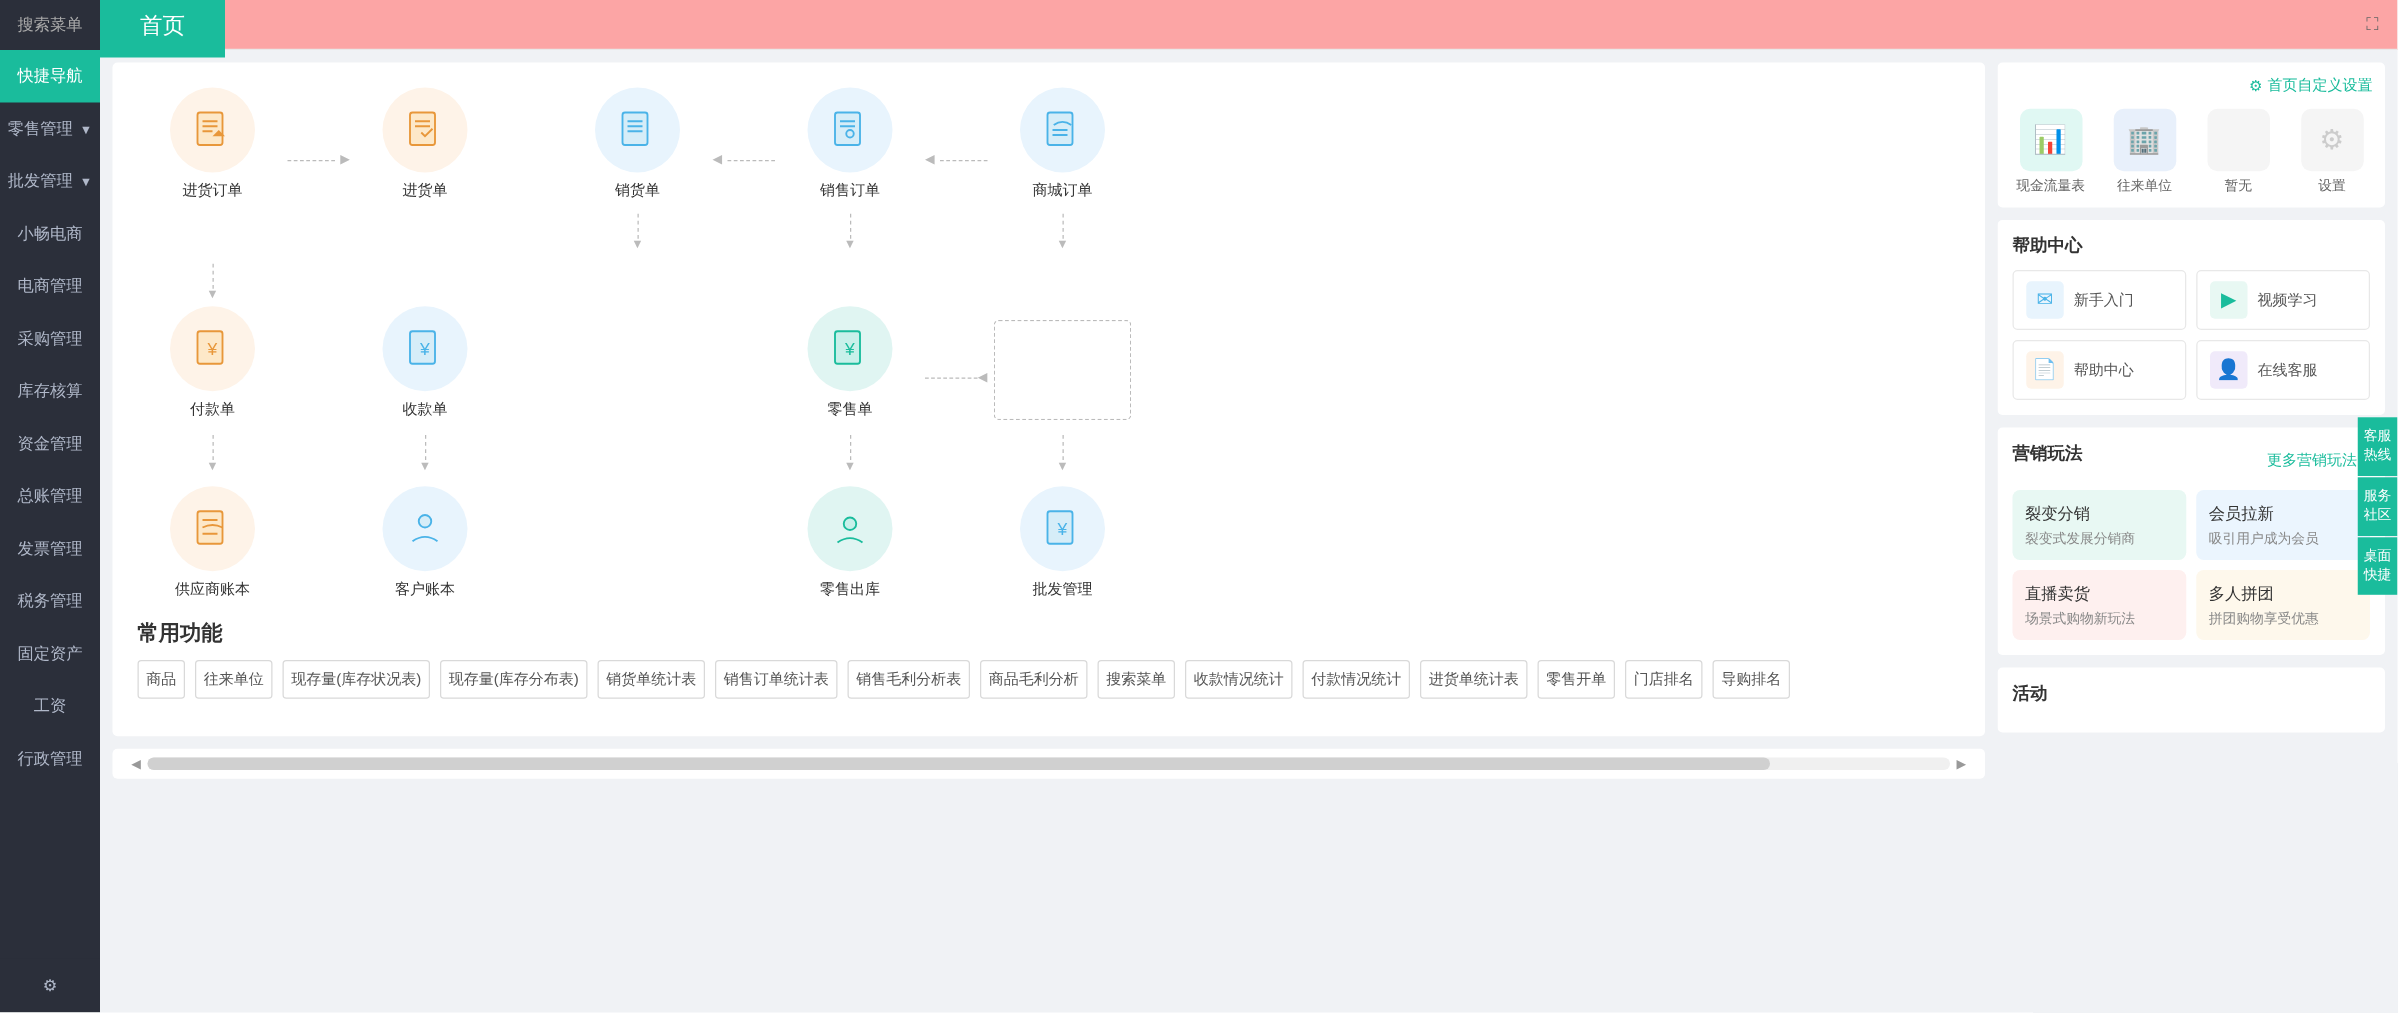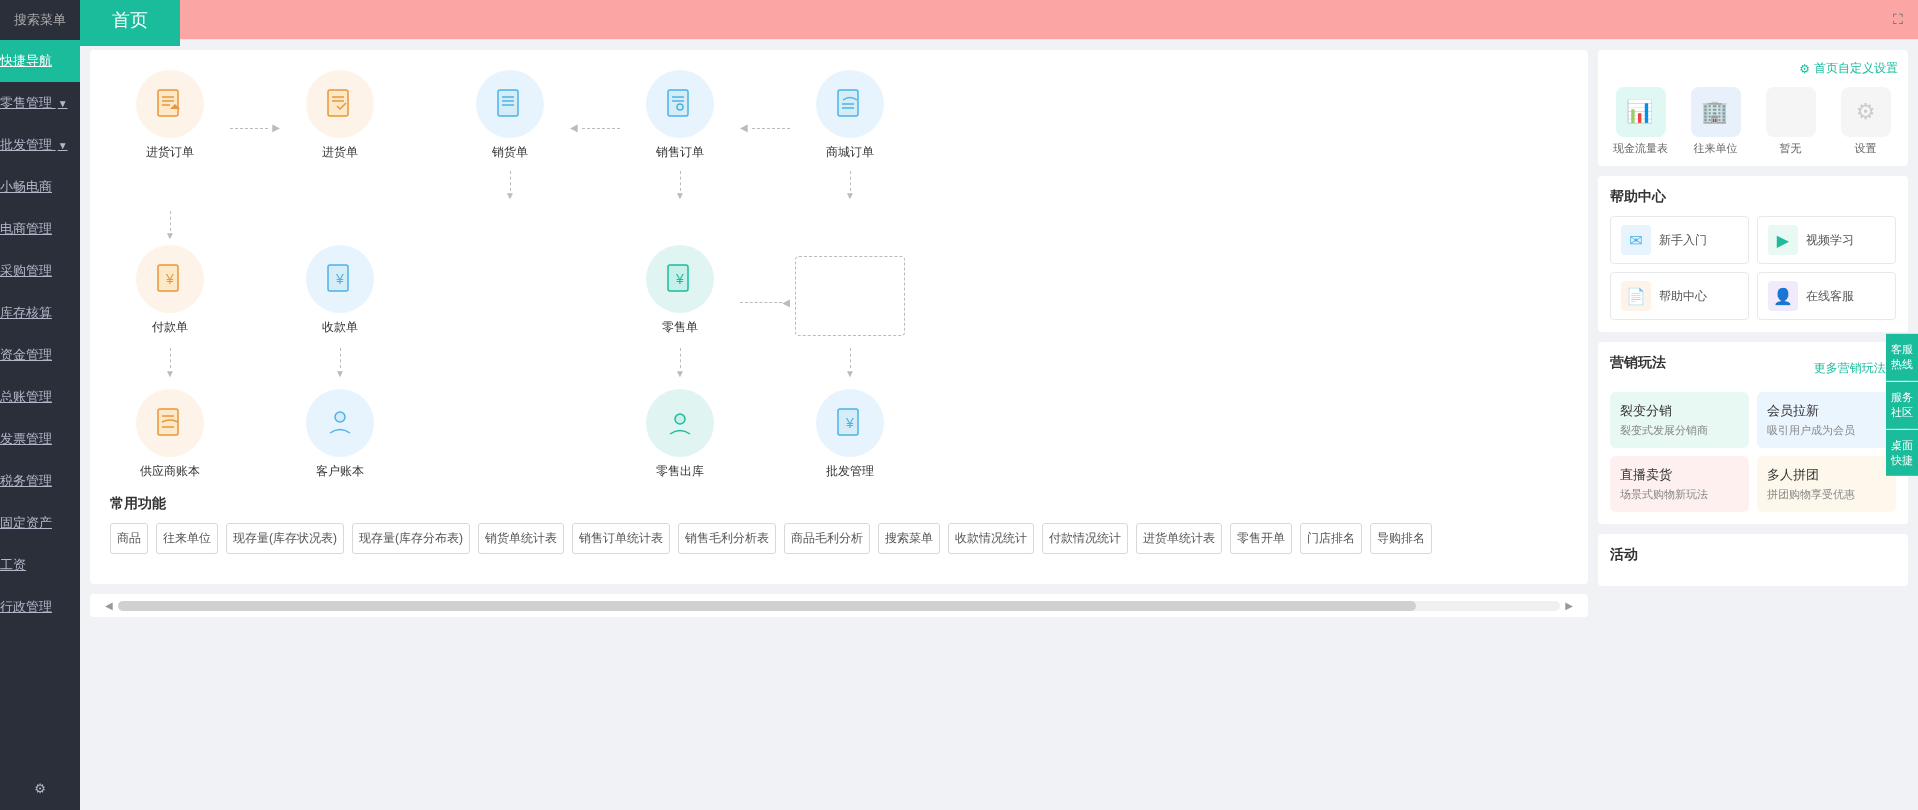--- a/index.html
+++ b/index.html
@@ -10,21 +10,21 @@
     .search-menu { width: 80px; height: 40px; display: flex; align-items: center; justify-content: center; background: #2b2f3a; color: #aaa; font-size: 13px; cursor: pointer; }
     .tab-item { padding: 0 32px; height: 52px; display: flex; align-items: center; background: #1abc9c; color: #fff; font-size: 18px; cursor: pointer; }
     .top-right { margin-left: auto; padding-right: 10px; display: flex; align-items: center; }
     .fullscreen-icon { width: 20px; height: 20px; display: flex; align-items: center; justify-content: center; cursor: pointer; color: #666; font-size: 14px; }
 
     
     .main-layout { display: flex; flex: 1; overflow: hidden; }
 
     
     .sidebar { width: 80px; background: #2b2f3a; display: flex; flex-direction: column; flex-shrink: 0; overflow-y: auto; }
-    .sidebar-item { padding: 12px 0; color: #b0b8c9; font-size: 13px; cursor: pointer; position: relative; text-decoration: underline; }
+    .sidebar-item { padding: 12px 0; text-align: center; color: #b0b8c9; font-size: 13px; cursor: pointer; position: relative; }
     .sidebar-item.active { color: #fff; background: #1abc9c; }
     .sidebar-item .arrow { font-size: 10px; margin-left: 2px; }
     .sidebar-item-settings { margin-top: auto; padding: 14px 0; text-align: center; color: #b0b8c9; cursor: pointer; background: #2b2f3a; }
 
     
     .content-area { flex: 1; display: flex; overflow: hidden; }
 
     
     .main-panel { flex: 1; overflow-y: auto; padding: 0; display: flex; flex-direction: column; }
 
@@ -36,21 +36,21 @@
 
     .node-col { display: flex; flex-direction: column; align-items: center; width: 120px; }
     .node-circle { width: 68px; height: 68px; border-radius: 50%; display: flex; align-items: center; justify-content: center; font-size: 26px; }
     .nc-orange { background: #fef3e8; color: #e8973a; }
     .nc-blue-light { background: #e8f4fd; color: #4ab3e8; }
     .nc-teal { background: #e0f5f2; color: #3bc8b5; }
     .node-label { font-size: 12px; color: #333; margin-top: 6px; text-align: center; }
 
     
     .common-funcs { padding: 15px 0 10px 0; }
-    .common-funcs-title { font-size: 14px; color: #333; font-weight: bold; margin-bottom: 10px; }
+    .common-funcs-title { font-size: 17px; color: #333; font-weight: bold; margin-bottom: 10px; }
     .func-grid { display: flex; flex-wrap: wrap; gap: 8px; }
     .func-btn { border: 1px solid #d9d9d9; border-radius: 3px; padding: 6px 6px; background: #fff; color: #555; font-size: 12px; cursor: pointer; white-space: nowrap; }
 
     
     .scroll-row { display: flex; align-items: center; padding: 6px 10px; background: #fff; margin: 0 10px 10px; border-radius: 4px; }
     .scroll-bar-container { flex: 1; height: 10px; background: #f0f0f0; border-radius: 5px; position: relative; }
     .scroll-arrow { color: #999; cursor: pointer; font-size: 10px; padding: 0 5px; }
 
     
     .right-panel { width: 320px; flex-shrink: 0; overflow-y: auto; padding: 10px 10px 10px 0; display: flex; flex-direction: column; gap: 10px; }

